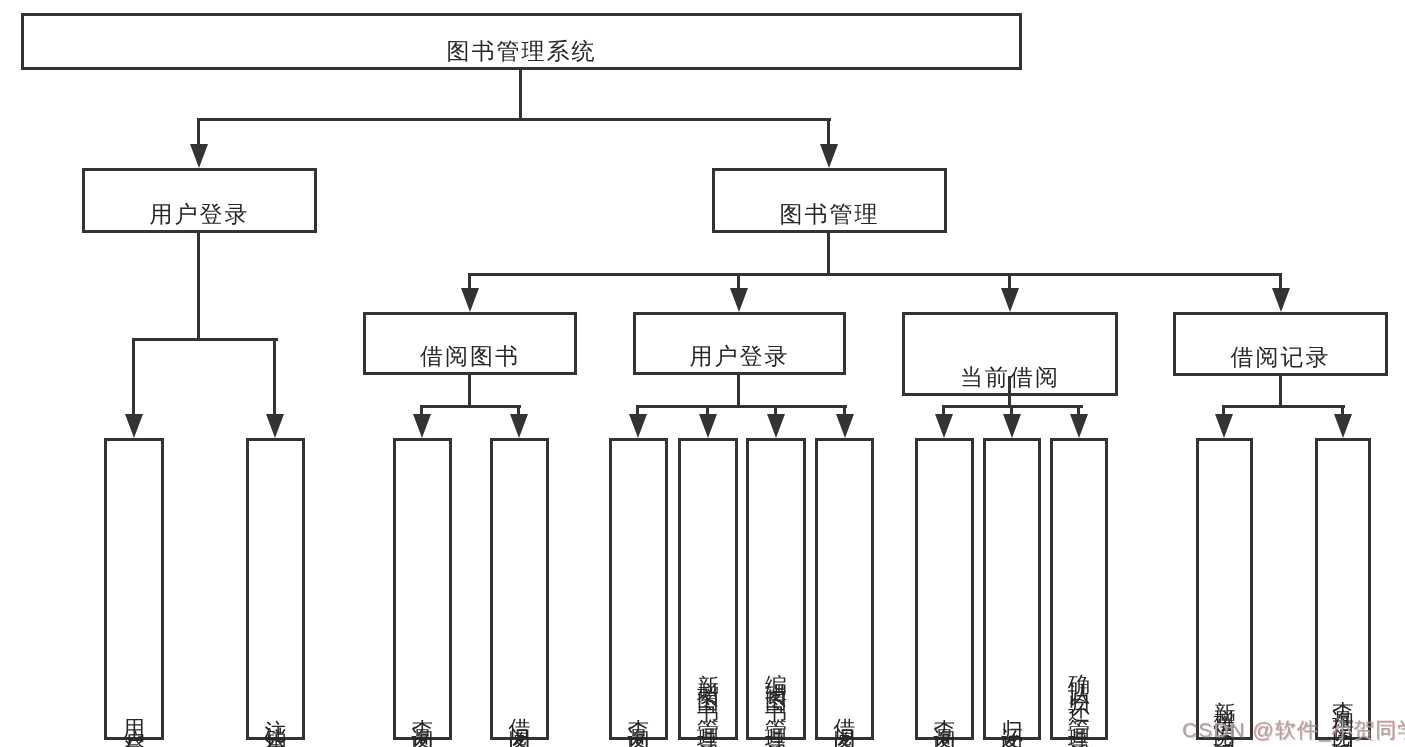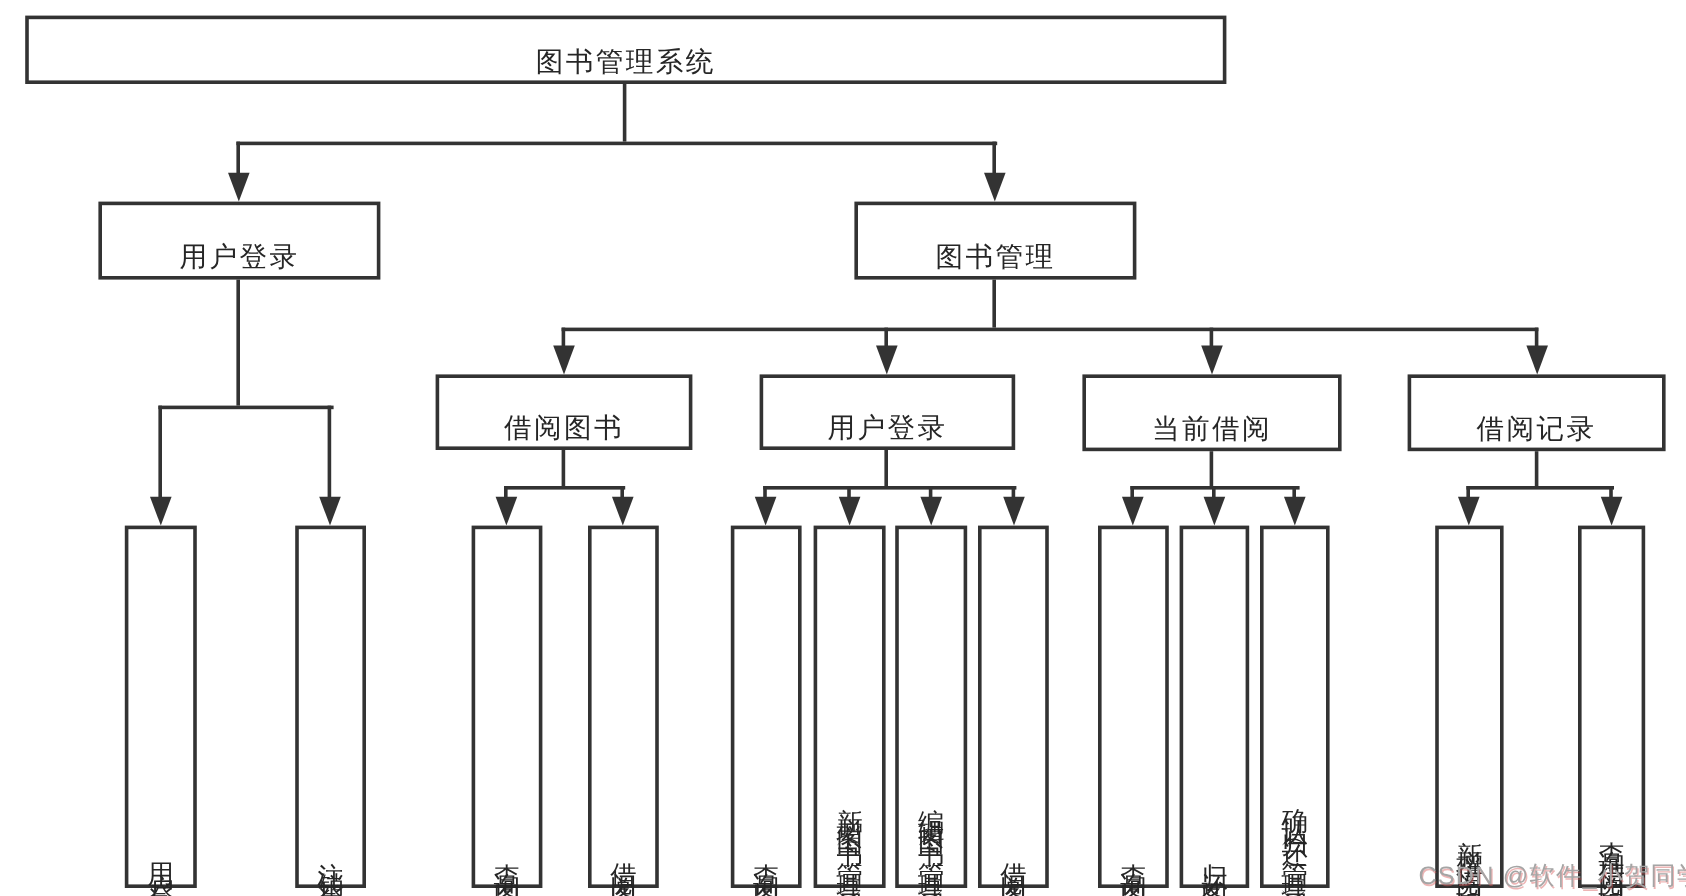--- a/index.html
+++ b/index.html
@@ -81,21 +81,21 @@
   </div>
 
   <div class="node" style="left:363px; top:312px; width:214px; height:63px;">
     <span class="h-label">借阅图书</span>
   </div>
 
   <div class="node" style="left:633px; top:312px; width:213px; height:63px;">
     <span class="h-label">用户登录</span>
   </div>
 
-  <div class="node" style="left:902px; top:312px; width:216px; height:64px;">
+  <div class="node" style="left:902px; top:312px; width:216px; height:84px;">
     <span class="h-label">当前借阅</span>
   </div>
 
   <div class="node" style="left:1173px; top:312px; width:215px; height:64px;">
     <span class="h-label">借阅记录</span>
   </div>
 
   <div class="node" style="left:104px; top:438px; width:60px; height:302px;">
     <span class="v-label">用户登录</span>
   </div>

